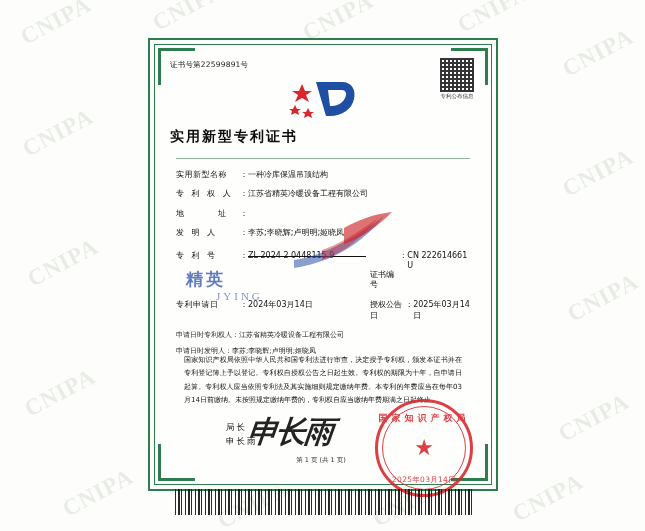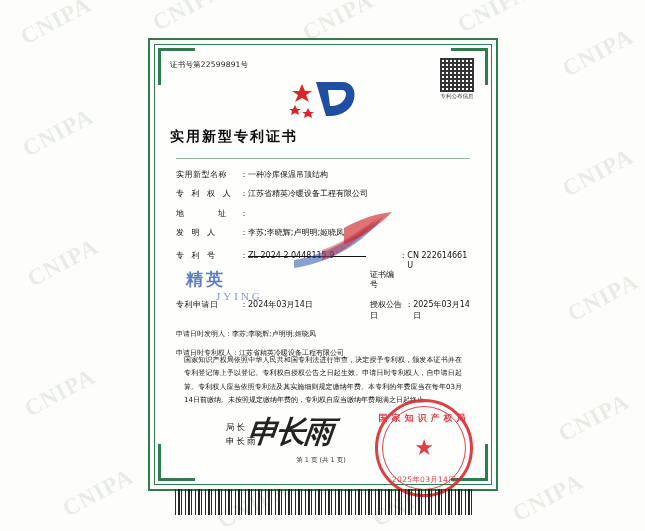--- a/index.html
+++ b/index.html
@@ -273,25 +273,25 @@
 
         <div class="f-row">
           <span class="f-label tight">专利申请日</span>
           <span class="f-colon">：</span>
           <span class="f-val" style="flex:0 0 118px;">2024年03月14日</span>
           <span style="margin-left:4px;">授权公告日</span>
           <span>：</span>
           <span>2025年03月14日</span>
         </div>
 
+        <div class="small-row" style="margin-top:10px;">申请日时专利权人：江苏省精英冷暖设备工程有限公司</div>
         <div class="small-row">申请日时发明人：李苏;李晓辉;卢明明;姬晓凤</div>
-        <div class="small-row" style="margin-top:10px;">申请日时专利权人：江苏省精英冷暖设备工程有限公司</div>
       </div>
 
-      <div class="para">国家知识产权局依照中华人民共和国专利法进行审查，决定授予专利权，颁发本证书并在专利登记簿上予以登记。专利权自授权公告之日起生效。申请日时专利权人，自申请日起算。专利权人应当依照专利法及其实施细则规定缴纳年费。本专利的年费应当在每年03月14日前缴纳。未按照规定缴纳年费的，专利权自应当缴纳年费期满之日起终止。</div>
+      <div class="para">国家知识产权局依照中华人民共和国专利法进行审查，决定授予专利权，颁发本证书并在专利登记簿上予以登记。专利权自授权公告之日起生效。专利权的期限为十年，自申请日起算。专利权人应当依照专利法及其实施细则规定缴纳年费。本专利的年费应当在每年03月14日前缴纳。未按照规定缴纳年费的，专利权自应当缴纳年费期满之日起终止。</div>
 
       <div class="sig-label">
         <div>局长</div>
         <div>申长雨</div>
       </div>
 
       <div id="sign">申长雨</div>
 
       <div id="seal">
         <div class="ring"></div>

